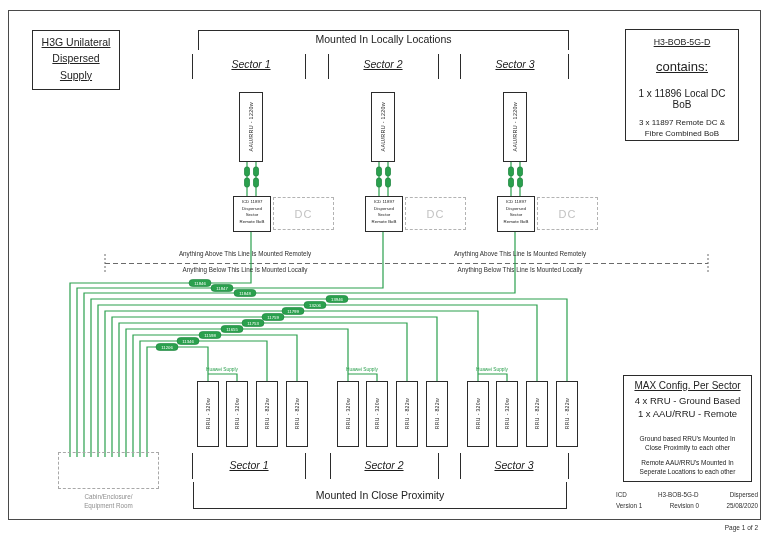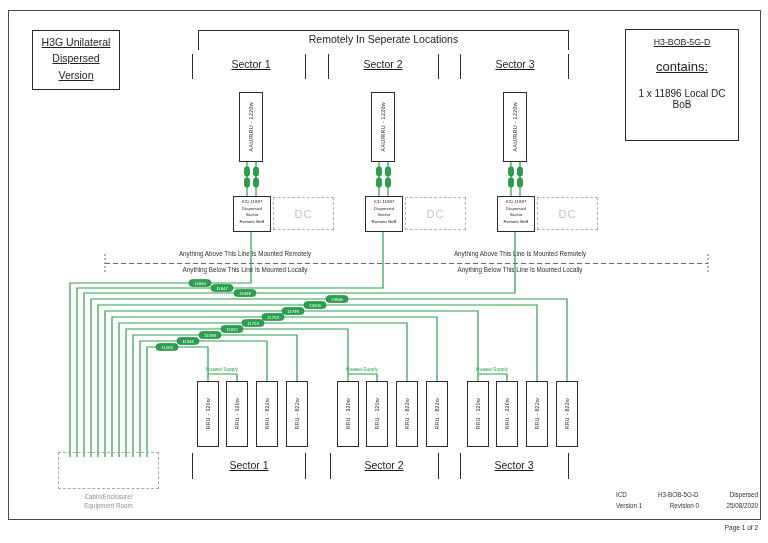--- a/index.html
+++ b/index.html
@@ -9,21 +9,21 @@
   .frame{border:1px solid #4a4a4a;}
   .box{border:1.5px solid #2b2b2b;background:#fff;box-sizing:border-box;}
   .thinbox{border:1.3px solid #2b2b2b;background:#fff;box-sizing:border-box;}
   .dashedbox{border:1.3px dashed #b3b3b3;box-sizing:border-box;}
   .center{text-align:center;}
   .u{text-decoration:underline;}
   .flexc{display:flex;align-items:center;justify-content:center;}
   .vtext{writing-mode:vertical-rl;transform:rotate(180deg);white-space:nowrap;
          font-size:5.4px;letter-spacing:.3px;color:#1d1d1d;}
   .tick{width:0;border-left:1.3px solid #2b2b2b;}
-  .seclabel{font-size:10.5px;text-align:center;text-decoration:underline;color:#1d1d1d;}
+  .seclabel{font-size:10.5px;text-align:center;text-decoration:underline;color:#1d1d1d;font-style:italic;}
   .septext{font-size:6.3px;text-align:center;color:#2e2e2e;}
   .bracket-top{border-top:1.4px solid #2b2b2b;border-left:1.4px solid #2b2b2b;border-right:1.4px solid #2b2b2b;box-sizing:border-box;}
   .bracket-bottom{border-bottom:1.4px solid #2b2b2b;border-left:1.4px solid #2b2b2b;border-right:1.4px solid #2b2b2b;box-sizing:border-box;}
   .frow{display:flex;justify-content:space-between;font-size:6.3px;color:#2e2e2e;}
   .gray{color:#8f8f8f;}
   svg text{font-family:"Liberation Sans",sans-serif;}
 </style>
 </head>
 <body>
 
@@ -105,41 +105,42 @@
     <g fill="#2aa04d" font-size="4.8" text-anchor="middle">
       <text x="222" y="371">Huawei Supply</text>
       <text x="362" y="371">Huawei Supply</text>
       <text x="492" y="371">Huawei Supply</text>
     </g>
   </svg>
 
   <div class="abs box center" style="left:32px;top:30px;width:88px;height:60px;font-size:10.5px;line-height:1.55;padding-top:3px;">
     <div class="u">H3G Unilateral</div>
     <div class="u">Dispersed</div>
-    <div class="u">Version</div>
+    <div class="u">Supply</div>
   </div>
 
   <div class="abs bracket-top center" style="left:198px;top:30px;width:371px;height:20px;font-size:10.5px;padding-top:2px;">
-    <span>Remotely In Seperate Locations</span>
+    <span>Mounted In Locally Locations</span>
   </div>
 
   <div class="abs tick" style="left:192px;top:54px;height:25px;"></div>
   <div class="abs tick" style="left:305px;top:54px;height:25px;"></div>
   <div class="abs tick" style="left:328px;top:54px;height:25px;"></div>
   <div class="abs tick" style="left:438px;top:54px;height:25px;"></div>
   <div class="abs tick" style="left:460px;top:54px;height:25px;"></div>
   <div class="abs tick" style="left:568px;top:54px;height:25px;"></div>
   <div class="abs seclabel" style="left:201px;top:58px;width:100px;">Sector 1</div>
   <div class="abs seclabel" style="left:333px;top:58px;width:100px;">Sector 2</div>
   <div class="abs seclabel" style="left:465px;top:58px;width:100px;">Sector 3</div>
 
   <div class="abs thinbox center" style="left:625px;top:29px;width:114px;height:112px;padding-top:7px;">
     <div class="u" style="font-size:8.8px;">H3-BOB-5G-D</div>
     <div class="u" style="font-size:13px;margin-top:12px;">contains:</div>
     <div style="font-size:10px;margin:14px 4px 0 4px;">1 x 11896 Local DC BoB</div>
+    <div style="font-size:8px;margin:8px 6px 0 6px;line-height:1.35;">3 x 11897 Remote DC &amp; Fibre Combined BoB</div>
   </div>
 
   <div class="abs box flexc" style="left:239px;top:92px;width:24px;height:70px;">
     <span class="vtext">AAU/RRU - 1220w</span>
   </div>
   <div class="abs box flexc" style="left:371px;top:92px;width:24px;height:70px;">
     <span class="vtext">AAU/RRU - 1220w</span>
   </div>
   <div class="abs box flexc" style="left:503px;top:92px;width:24px;height:70px;">
     <span class="vtext">AAU/RRU - 1220w</span>
@@ -228,21 +229,31 @@
   <div class="abs tick" style="left:192px;top:453px;height:26px;"></div>
   <div class="abs tick" style="left:305px;top:453px;height:26px;"></div>
   <div class="abs tick" style="left:330px;top:453px;height:26px;"></div>
   <div class="abs tick" style="left:438px;top:453px;height:26px;"></div>
   <div class="abs tick" style="left:460px;top:453px;height:26px;"></div>
   <div class="abs tick" style="left:568px;top:453px;height:26px;"></div>
   <div class="abs seclabel" style="left:199px;top:459px;width:100px;">Sector 1</div>
   <div class="abs seclabel" style="left:334px;top:459px;width:100px;">Sector 2</div>
   <div class="abs seclabel" style="left:464px;top:459px;width:100px;">Sector 3</div>
 
-
+  <div class="abs bracket-bottom center" style="left:193px;top:482px;width:374px;height:27px;font-size:10.5px;padding-top:7px;">
+    <span>Mounted In Close Proximity</span>
+  </div>
+
+  <div class="abs thinbox center" style="left:623px;top:375px;width:129px;height:107px;padding-top:4px;">
+    <div class="u" style="font-size:10px;">MAX Config. Per Sector</div>
+    <div style="font-size:9.5px;margin-top:4px;line-height:1.35;">4 x RRU - Ground Based</div>
+    <div style="font-size:9.5px;line-height:1.35;">1 x AAU/RRU - Remote</div>
+    <div style="font-size:6.5px;margin:13px 8px 0 8px;line-height:1.4;">Ground based RRU's Mounted In Close Proximity to each other</div>
+    <div style="font-size:6.5px;margin:6px 8px 0 8px;line-height:1.4;">Remote AAU/RRU's Mounted In Seperate Locations to each other</div>
+  </div>
 
   <div class="abs" style="left:616px;top:491px;width:142px;">
     <div class="frow">
       <span>ICD</span>
       <span>H3-BOB-5G-D</span>
       <span>Dispersed</span>
     </div>
     <div class="frow" style="margin-top:4px;">
       <span>Version 1</span>
       <span>Revision 0</span>

